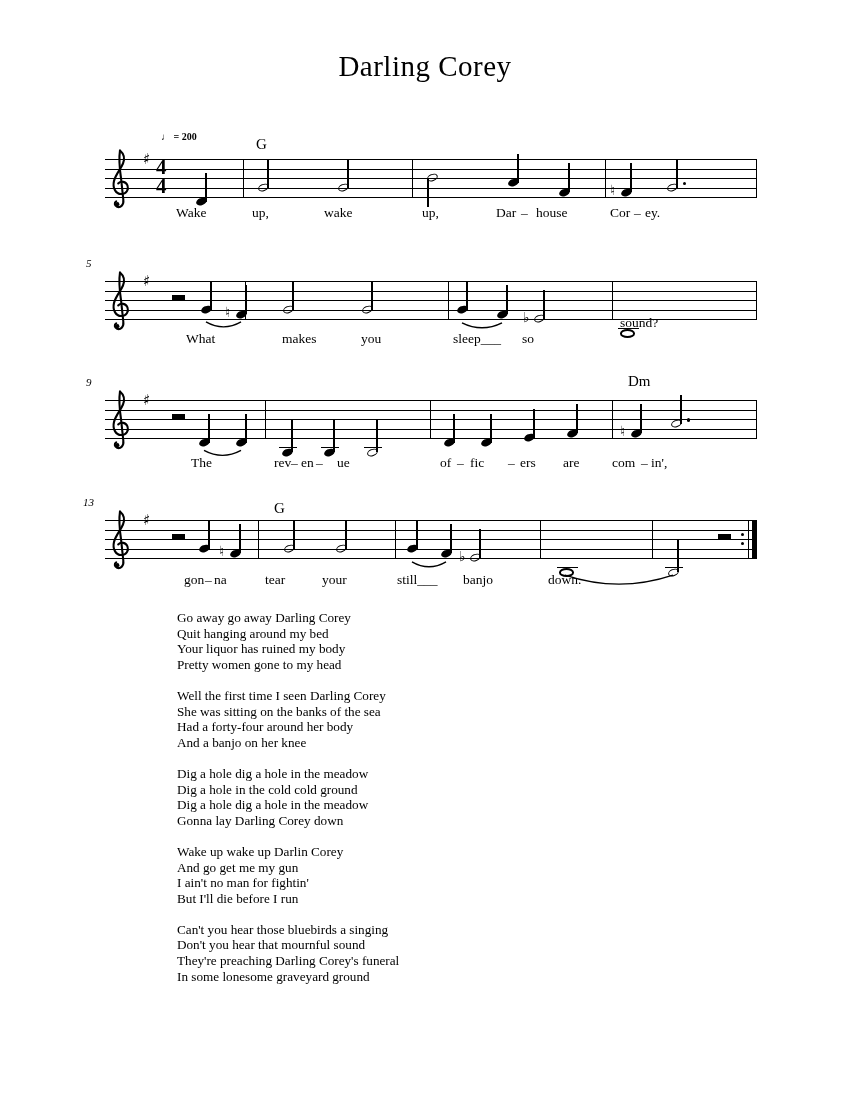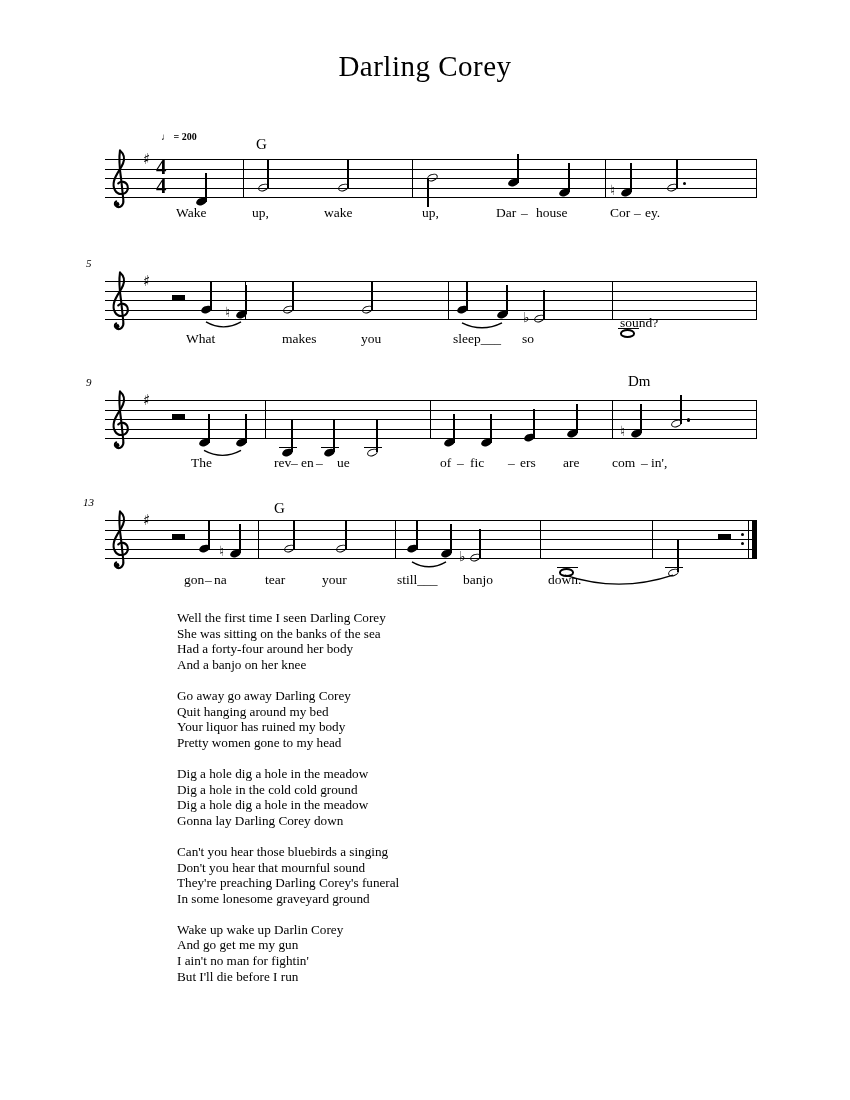--- a/index.html
+++ b/index.html
@@ -242,43 +242,43 @@
       <svg class="overlay" width="850" height="1100" viewBox="0 0 850 1100" style="left: 0px; top: 0px;">
         <path d="M 206 321.85 Q 223.5 331.85 241 321.85" fill="none" stroke="#000" stroke-width="1.4"></path>
         <path d="M 462 322.8 Q 482 332.8 502 322.8" fill="none" stroke="#000" stroke-width="1.4"></path>
         <path d="M 204 450.35 Q 222.5 460.35 241 450.35" fill="none" stroke="#000" stroke-width="1.4"></path>
         <path d="M 412 561.8 Q 429 571.8 446 561.8" fill="none" stroke="#000" stroke-width="1.4"></path>
         <path d="M 565 575.1 Q 619 593.1 673 575.1" fill="none" stroke="#000" stroke-width="1.4"></path>
       </svg>
     </div>
   <div class="verses" id="verses">
       <div class="stanza">
+        <div>Go away go away Darling Corey</div>
+        <div>Quit hanging around my bed</div>
+        <div>Your liquor has ruined my body</div>
+        <div>Pretty women gone to my head</div>
+      </div>
+      <div class="stanza">
         <div>Well the first time I seen Darling Corey</div>
         <div>She was sitting on the banks of the sea</div>
         <div>Had a forty-four around her body</div>
         <div>And a banjo on her knee</div>
       </div>
       <div class="stanza">
-        <div>Go away go away Darling Corey</div>
-        <div>Quit hanging around my bed</div>
-        <div>Your liquor has ruined my body</div>
-        <div>Pretty women gone to my head</div>
-      </div>
-      <div class="stanza">
         <div>Dig a hole dig a hole in the meadow</div>
         <div>Dig a hole in the cold cold ground</div>
         <div>Dig a hole dig a hole in the meadow</div>
         <div>Gonna lay Darling Corey down</div>
       </div>
       <div class="stanza">
+        <div>Wake up wake up Darlin Corey</div>
+        <div>And go get me my gun</div>
+        <div>I ain't no man for fightin'</div>
+        <div>But I'll die before I run</div>
+      </div>
+      <div class="stanza">
         <div>Can't you hear those bluebirds a singing</div>
         <div>Don't you hear that mournful sound</div>
         <div>They're preaching Darling Corey's funeral</div>
         <div>In some lonesome graveyard ground</div>
       </div>
-      <div class="stanza">
-        <div>Wake up wake up Darlin Corey</div>
-        <div>And go get me my gun</div>
-        <div>I ain't no man for fightin'</div>
-        <div>But I'll die before I run</div>
-      </div>
     </div>
 </div>
 
 </body></html>

